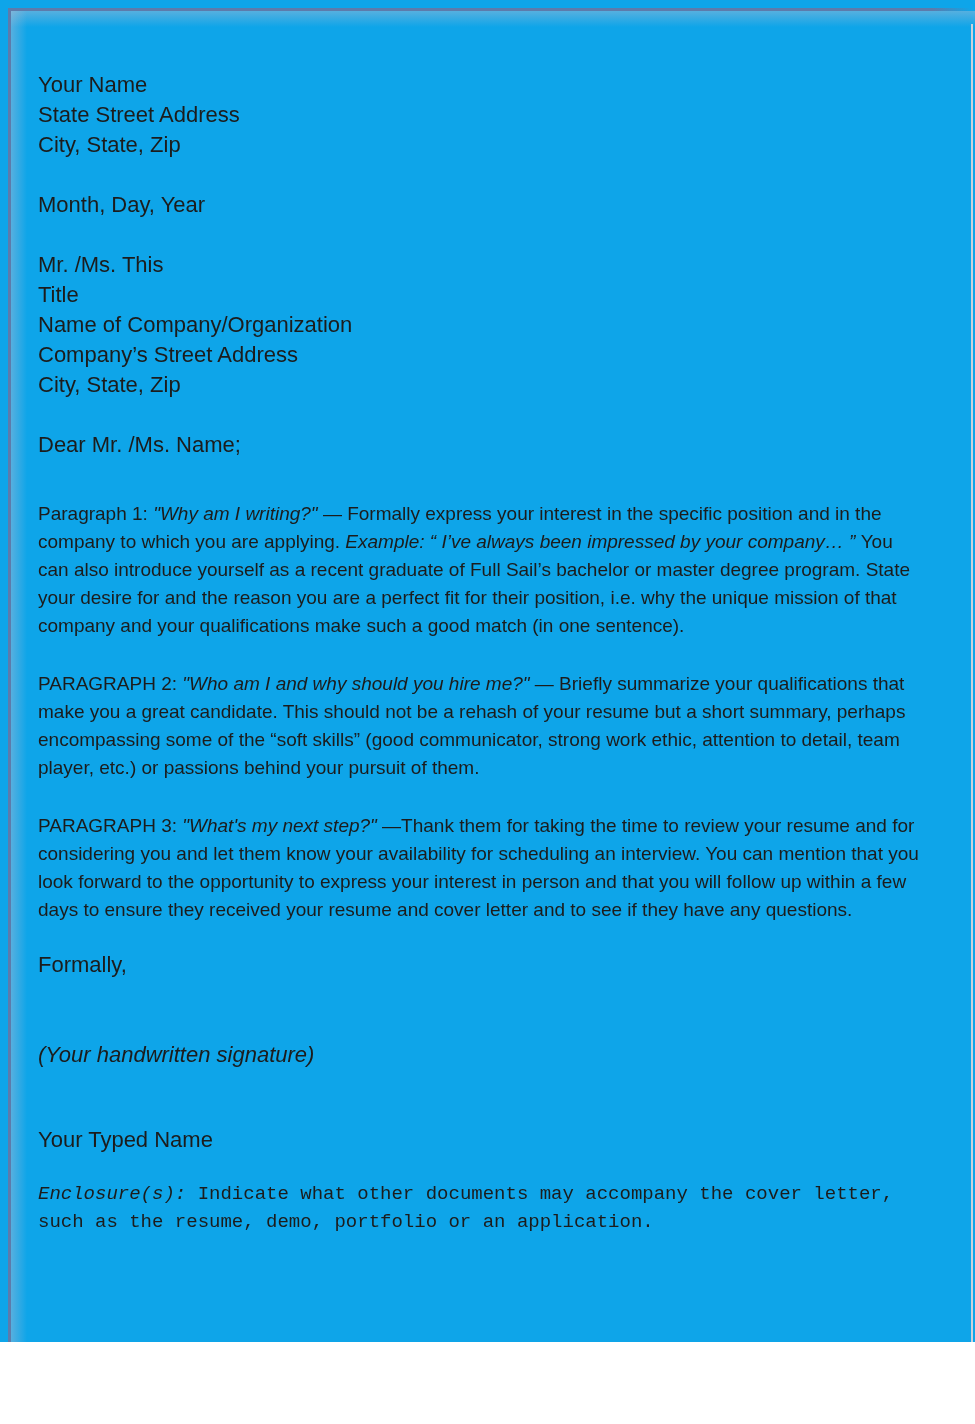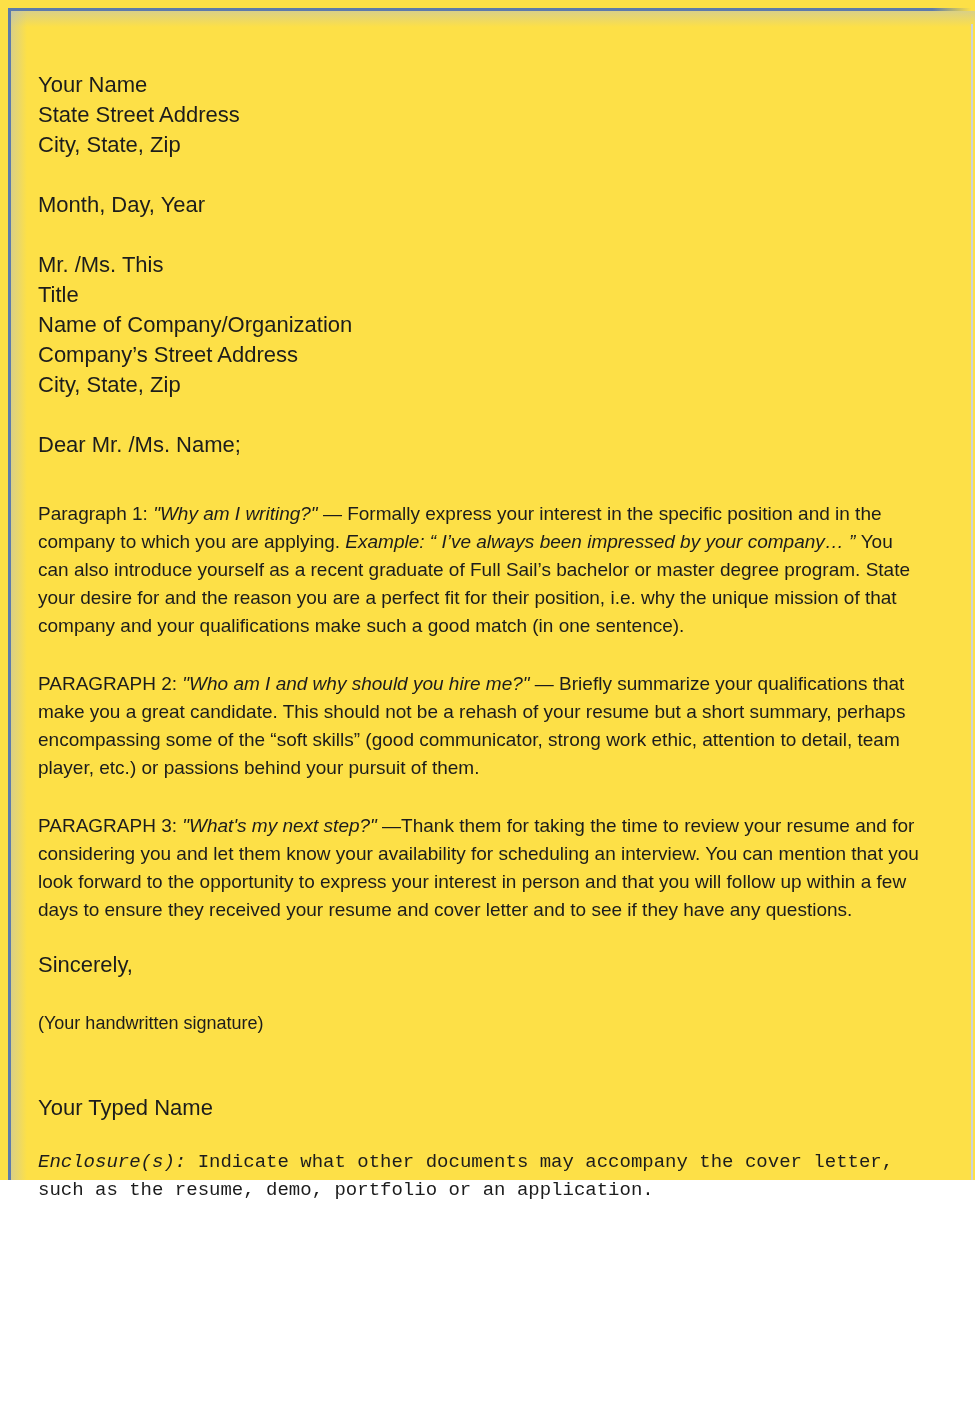--- a/index.html
+++ b/index.html
@@ -8,22 +8,22 @@
     width: 975px;
     height: 1424px;
     overflow: hidden;
     background: #ffffff;
     font-family: "Liberation Sans", sans-serif;
     color: #1c1c1c;
   }
   .sheet {
     position: relative;
     width: 975px;
-    height: 1180px;
-    background: #fde047;
+    height: 1342px;
+    background: #0ea5e9;
   }
   
   .frame-top {
     position: absolute;
     top: 8px; left: 8px; right: 4px; height: 3px;
     background: linear-gradient(to right, #5d7bab 0%, #5d7bab 96%, rgba(93,123,171,0) 100%);
   }
   .frame-left {
     position: absolute;
     top: 8px; left: 8px; width: 3px; bottom: 0;
@@ -64,23 +64,24 @@
   .para {
     font-size: 19px;
     line-height: 28px;
     margin: 30px 0 0 0;
   }
   .para.first { margin-top: 40px; }
   .b { font-weight: 400; }
   .i { font-style: italic; }
   .closing { margin-top: 26px; }
   .signature {
-    font-size: 18px;
+    font-size: 22px;
     line-height: 30px;
-    margin-top: 28px;
+    font-style: italic;
+    margin-top: 60px;
   }
   .typed-name {
     font-size: 22px;
     line-height: 30px;
     margin-top: 55px;
   }
   .enclosure {
     font-size: 19px;
     line-height: 28px;
     margin-top: 25px;
@@ -116,21 +117,21 @@
     </div>
 
     <div class="salutation">Dear Mr. /Ms. Name;</div>
 
     <p class="para first"><span class="b">Paragraph 1:</span><span class="i"> "Why am I writing?"</span><span> — Formally express your interest in the specific position and in the company to which you are applying. </span><span class="i"> Example: “ I’ve always been impressed by your company… ” </span><span> You can also introduce yourself as a recent graduate of Full Sail’s bachelor or master degree program. State your desire for and the reason you are a perfect fit for their position, i.e. why the unique mission of that company and your qualifications make such a good match (in one sentence).</span></p>
 
     <p class="para"><span class="b">PARAGRAPH 2:</span><span class="i"> "Who am I and why should you hire me?"</span><span> — Briefly summarize your qualifications that make you a great candidate. This should not be a rehash of your resume but a short summary, perhaps encompassing some of the “soft skills” (good communicator, strong work ethic, attention to detail, team player, etc.) or passions behind your pursuit of them.</span></p>
 
     <p class="para"><span class="b">PARAGRAPH 3:</span><span class="i"> "What's my next step?"</span><span> —Thank them for taking the time to review your resume and for considering you and let them know your availability for scheduling an interview. You can mention that you look forward to the opportunity to express your interest in person and that you will follow up within a few days to ensure they received your resume and cover letter and to see if they have any questions.</span></p>
 
-    <div class="closing">Sincerely,</div>
+    <div class="closing">Formally,</div>
 
     <div class="signature">(Your handwritten signature)</div>
 
     <div class="typed-name">Your Typed Name</div>
 
     <p class="enclosure"><span class="i">Enclosure(s):</span><span> Indicate what other documents may accompany the cover letter, such as the resume, demo, portfolio or an application.</span></p>
 
   </div>
 </div>
 

